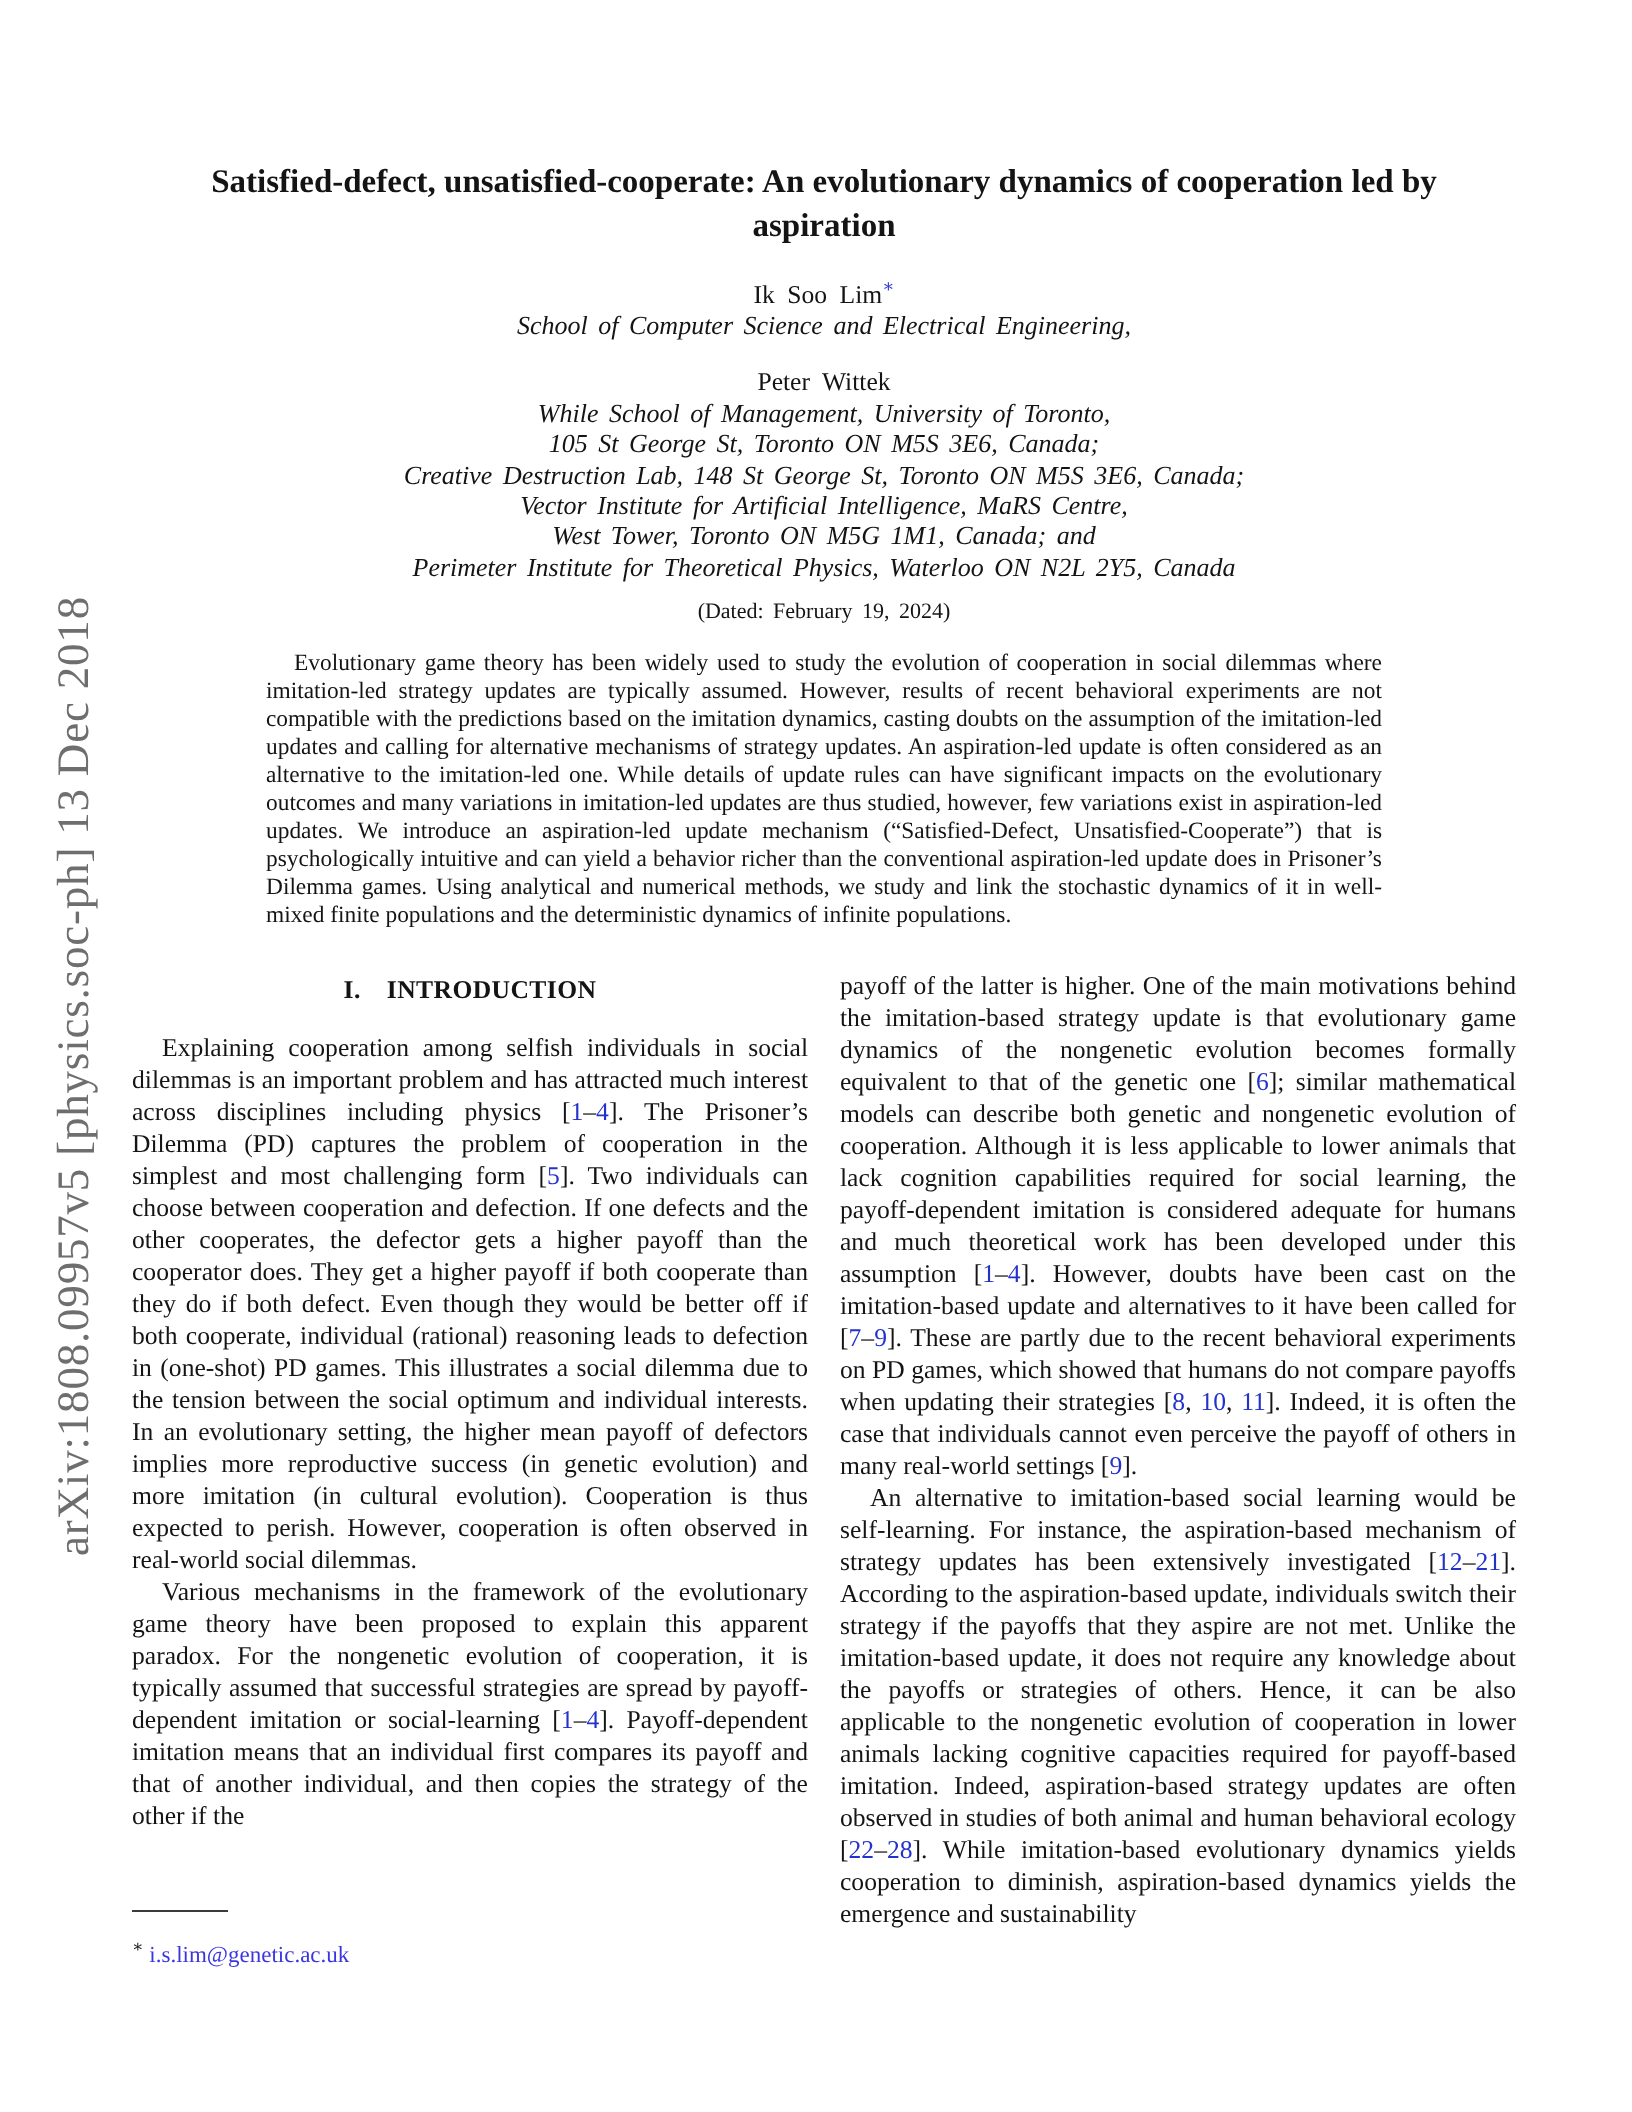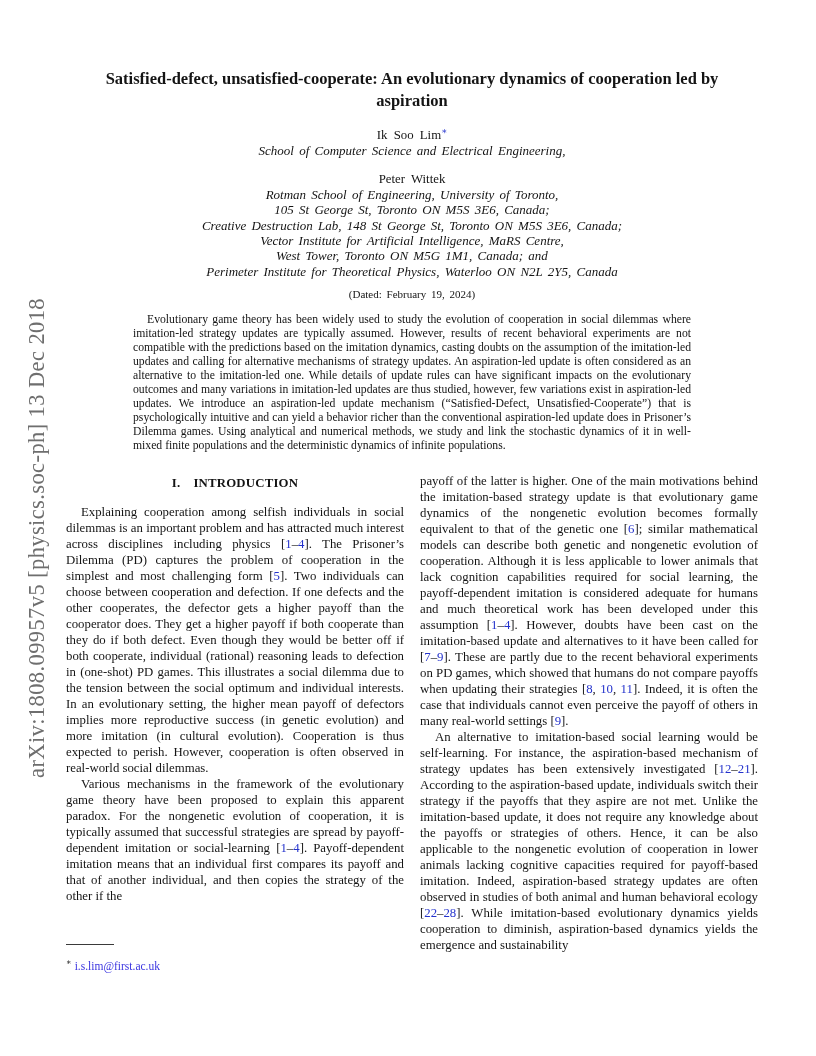--- a/index.html
+++ b/index.html
@@ -6,21 +6,21 @@
   .page {
     position:relative; width:816px; height:1056px; background:#ffffff;
     font-family:"Liberation Serif","DejaVu Serif",serif; color:#141414;
     overflow:hidden;
   }
   .arxiv-stamp {
     position:absolute; left:37px; top:538px;
     transform:translate(-50%,-50%) rotate(-90deg);
     white-space:nowrap; font-size:22.5px; color:#6e6e6e; letter-spacing:0.4px;
   }
-  .content { position:absolute; left:66px; top:0; width:692px; }
+  .content { position:absolute; left:66px; top:12px; width:692px; }
   .title {
     margin:68px auto 0; max-width:676px; text-align:center;
     font-size:16.5px; font-weight:bold; line-height:1.32;
   }
   .authors { text-align:center; }
   .author-name { margin-top:14px; font-size:12.8px; word-spacing:3px; }
   .author-mark { color:#2432cc; font-size:9px; vertical-align:super; }
   .affiliation { font-style:italic; font-size:13px; line-height:1.18; word-spacing:2px; }
   .dated { text-align:center; font-size:11px; margin-top:9px; word-spacing:2px; }
   .abstract {
@@ -59,21 +59,21 @@
 
     <div class="authors">
 
       <div class="author-name"><span>Ik Soo Lim</span><span class="author-mark">∗</span></div>
       <div class="affiliation">
         <div>School of Computer Science and Electrical Engineering,</div>
       </div>
 
       <div class="author-name"><span>Peter Wittek</span></div>
       <div class="affiliation">
-        <div>Rotman School of Engineering, University of Toronto,</div>
+        <div>While School of Management, University of Toronto,</div>
         <div>105 St George St, Toronto ON M5S 3E6, Canada;</div>
         <div>Creative Destruction Lab, 148 St George St, Toronto ON M5S 3E6, Canada;</div>
         <div>Vector Institute for Artificial Intelligence, MaRS Centre,</div>
         <div>West Tower, Toronto ON M5G 1M1, Canada; and</div>
         <div>Perimeter Institute for Theoretical Physics, Waterloo ON N2L 2Y5, Canada</div>
       </div>
 
       <div class="dated">(Dated: February 19, 2024)</div>
     </div>
 
@@ -83,21 +83,21 @@
 
     <div class="columns">
       <div class="col col-left" id="col-left">
         <h2 class="section-heading"><span class="sec-num">I.</span><span>INTRODUCTION</span></h2>
         <div id="left-paragraphs">
             <p class="body-par indent"><span>Explaining cooperation among selfish individuals in social dilemmas is an important problem and has attracted much interest across disciplines including physics [</span><span class="cite">1</span><span>–</span><span class="cite">4</span><span>]. The Prisoner’s Dilemma (PD) captures the problem of cooperation in the simplest and most challenging form [</span><span class="cite">5</span><span>]. Two individuals can choose between cooperation and defection. If one defects and the other cooperates, the defector gets a higher payoff than the cooperator does. They get a higher payoff if both cooperate than they do if both defect. Even though they would be better off if both cooperate, individual (rational) reasoning leads to defection in (one-shot) PD games. This illustrates a social dilemma due to the tension between the social optimum and individual interests. In an evolutionary setting, the higher mean payoff of defectors implies more reproductive success (in genetic evolution) and more imitation (in cultural evolution). Cooperation is thus expected to perish. However, cooperation is often observed in real-world social dilemmas.</span></p>
             <p class="body-par indent"><span>Various mechanisms in the framework of the evolutionary game theory have been proposed to explain this apparent paradox. For the nongenetic evolution of cooperation, it is typically assumed that successful strategies are spread by payoff-dependent imitation or social-learning [</span><span class="cite">1</span><span>–</span><span class="cite">4</span><span>]. Payoff-dependent imitation means that an individual first compares its payoff and that of another individual, and then copies the strategy of the other if the</span></p>
           </div>
         <div class="footnote">
           <hr class="footnote-rule">
-          <div><span class="footnote-mark">∗</span> <a class="email">i.s.lim@first.ac.uk</a></div>
+          <div><span class="footnote-mark">∗</span> <a class="email">i.s.lim@genetic.ac.uk</a></div>
         </div>
       </div>
       <div class="col" id="col-right">
           <p class="body-par"><span>payoff of the latter is higher. One of the main motivations behind the imitation-based strategy update is that evolutionary game dynamics of the nongenetic evolution becomes formally equivalent to that of the genetic one [</span><span class="cite">6</span><span>]; similar mathematical models can describe both genetic and nongenetic evolution of cooperation. Although it is less applicable to lower animals that lack cognition capabilities required for social learning, the payoff-dependent imitation is considered adequate for humans and much theoretical work has been developed under this assumption [</span><span class="cite">1</span><span>–</span><span class="cite">4</span><span>]. However, doubts have been cast on the imitation-based update and alternatives to it have been called for [</span><span class="cite">7</span><span>–</span><span class="cite">9</span><span>]. These are partly due to the recent behavioral experiments on PD games, which showed that humans do not compare payoffs when updating their strategies [</span><span class="cite">8</span><span>, </span><span class="cite">10</span><span>, </span><span class="cite">11</span><span>]. Indeed, it is often the case that individuals cannot even perceive the payoff of others in many real-world settings [</span><span class="cite">9</span><span>].</span></p>
           <p class="body-par indent"><span>An alternative to imitation-based social learning would be self-learning. For instance, the aspiration-based mechanism of strategy updates has been extensively investigated [</span><span class="cite">12</span><span>–</span><span class="cite">21</span><span>]. According to the aspiration-based update, individuals switch their strategy if the payoffs that they aspire are not met. Unlike the imitation-based update, it does not require any knowledge about the payoffs or strategies of others. Hence, it can be also applicable to the nongenetic evolution of cooperation in lower animals lacking cognitive capacities required for payoff-based imitation. Indeed, aspiration-based strategy updates are often observed in studies of both animal and human behavioral ecology [</span><span class="cite">22</span><span>–</span><span class="cite">28</span><span>]. While imitation-based evolutionary dynamics yields cooperation to diminish, aspiration-based dynamics yields the emergence and sustainability</span></p>
         </div>
     </div>
 
   </div>
 </div>

